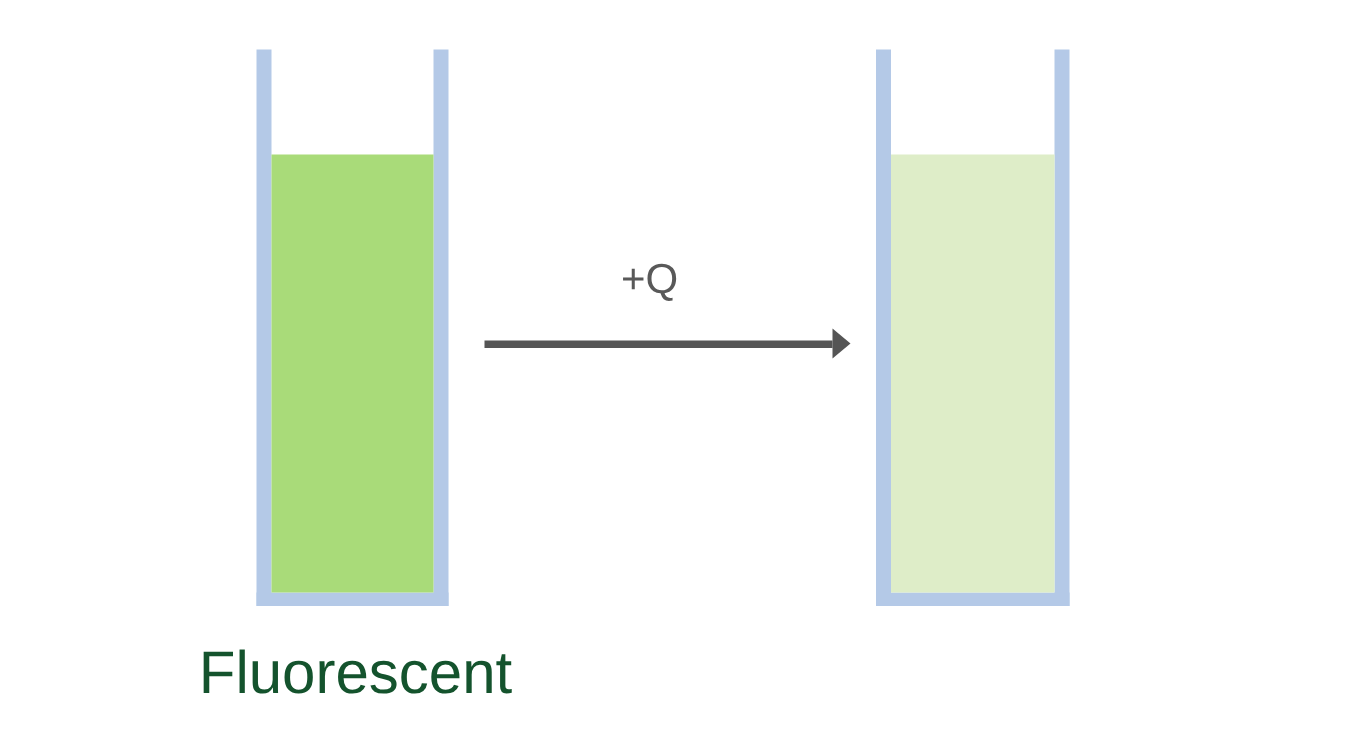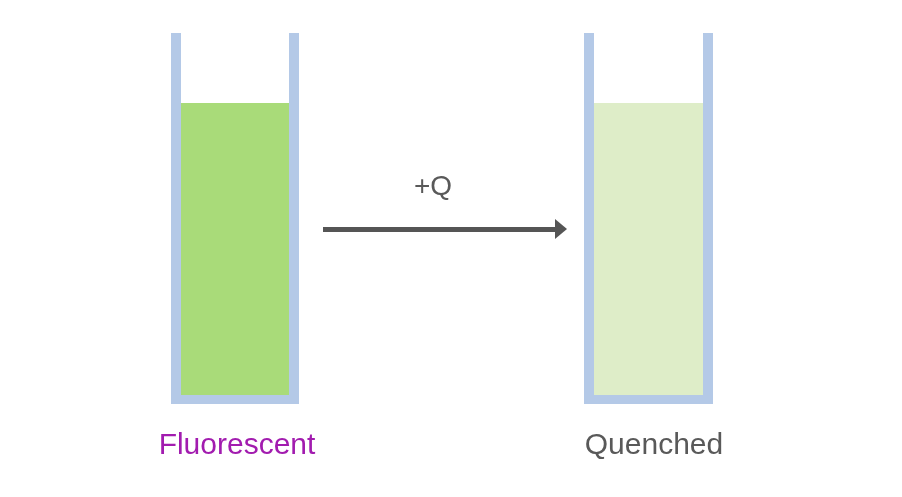--- a/index.html
+++ b/index.html
@@ -87,17 +87,16 @@
     <div class="cuvette-base" style="width: 129px; height: 9px; top: 362px; background: rgb(180, 201, 231);"></div>
     <div class="cuvette-liquid" style="left: 10px; width: 109px; top: 70px; height: 292px; background: rgb(222, 237, 200);"></div>
   </div>
 
   <div class="arrow" id="reaction-arrow" style="left: 323px; top: 219px; width: 244px; height: 20px;">
     <div class="arrow-line" style="width: 232px; height: 5px; background: rgb(85, 85, 85); top: 7.5px;"></div>
     <div class="arrow-head" style="left: 232px; top: 0px; border-width: 10px 0px 10px 12px; border-left-color: rgb(85, 85, 85);"></div>
   </div>
   <div class="arrow-label" id="arrow-label" style="left: 313px; top: 172px; width: 240px; font-size: 28px; color: rgb(89, 89, 89);">+Q</div>
 
-  <div class="caption" id="caption-left" style="left: 37px; top: 429px; width: 400px; font-size: 30px; color: #a21caf;">Fluorescent</div>
+  <div class="caption" id="caption-left" style="left: 37px; top: 429px; width: 400px; font-size: 40px; color: #14532d;">Fluorescent</div>
 
-  <div class="caption" id="caption-right" style="left: 454px; top: 429px; width: 400px; font-size: 30px; color: rgb(89, 89, 89);">Quenched</div>
 
 </div>
 
 </body></html>

